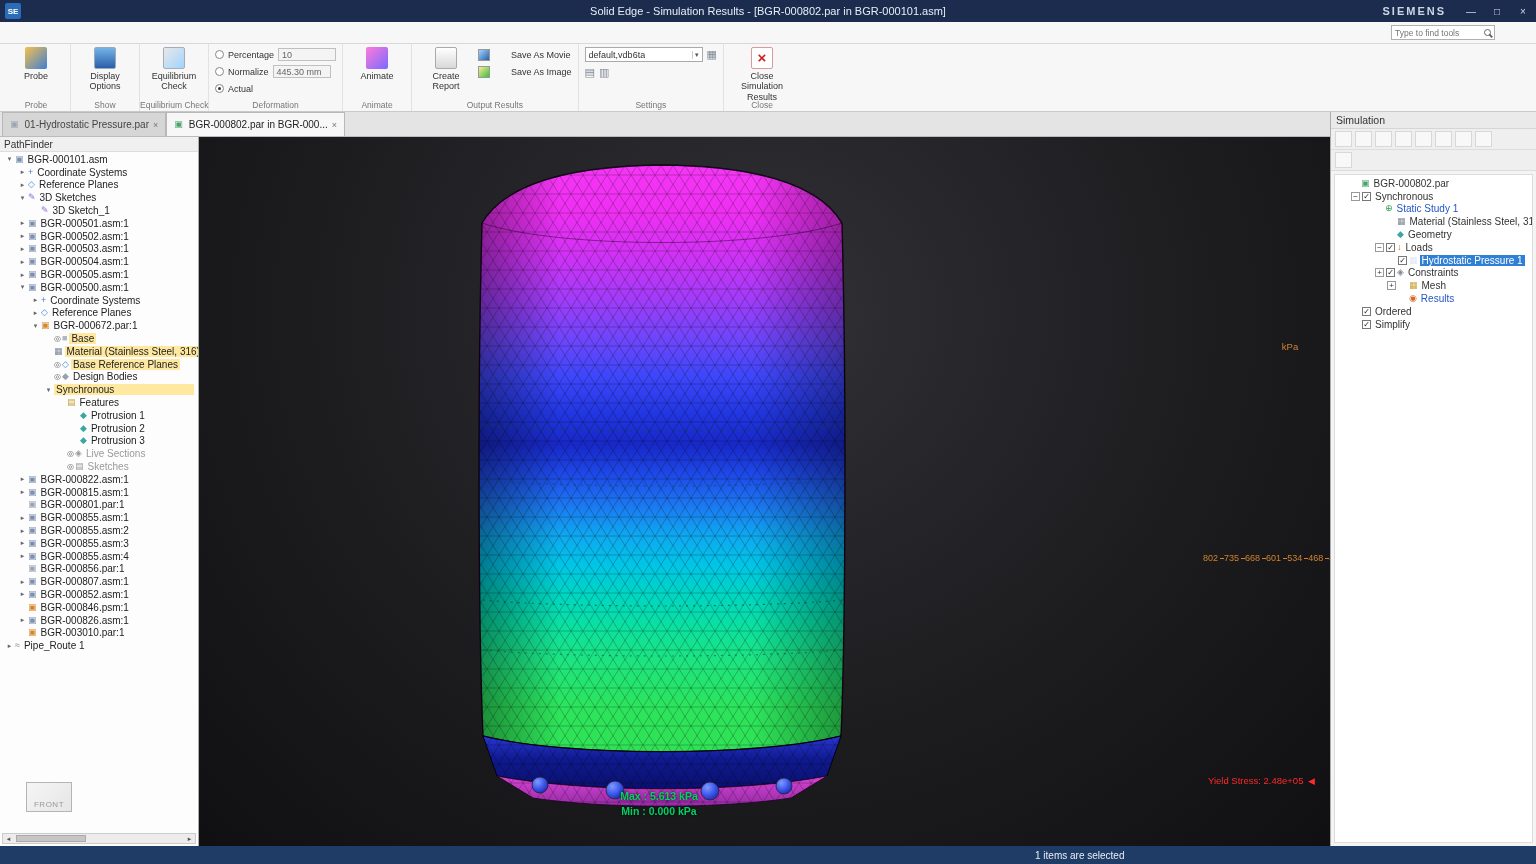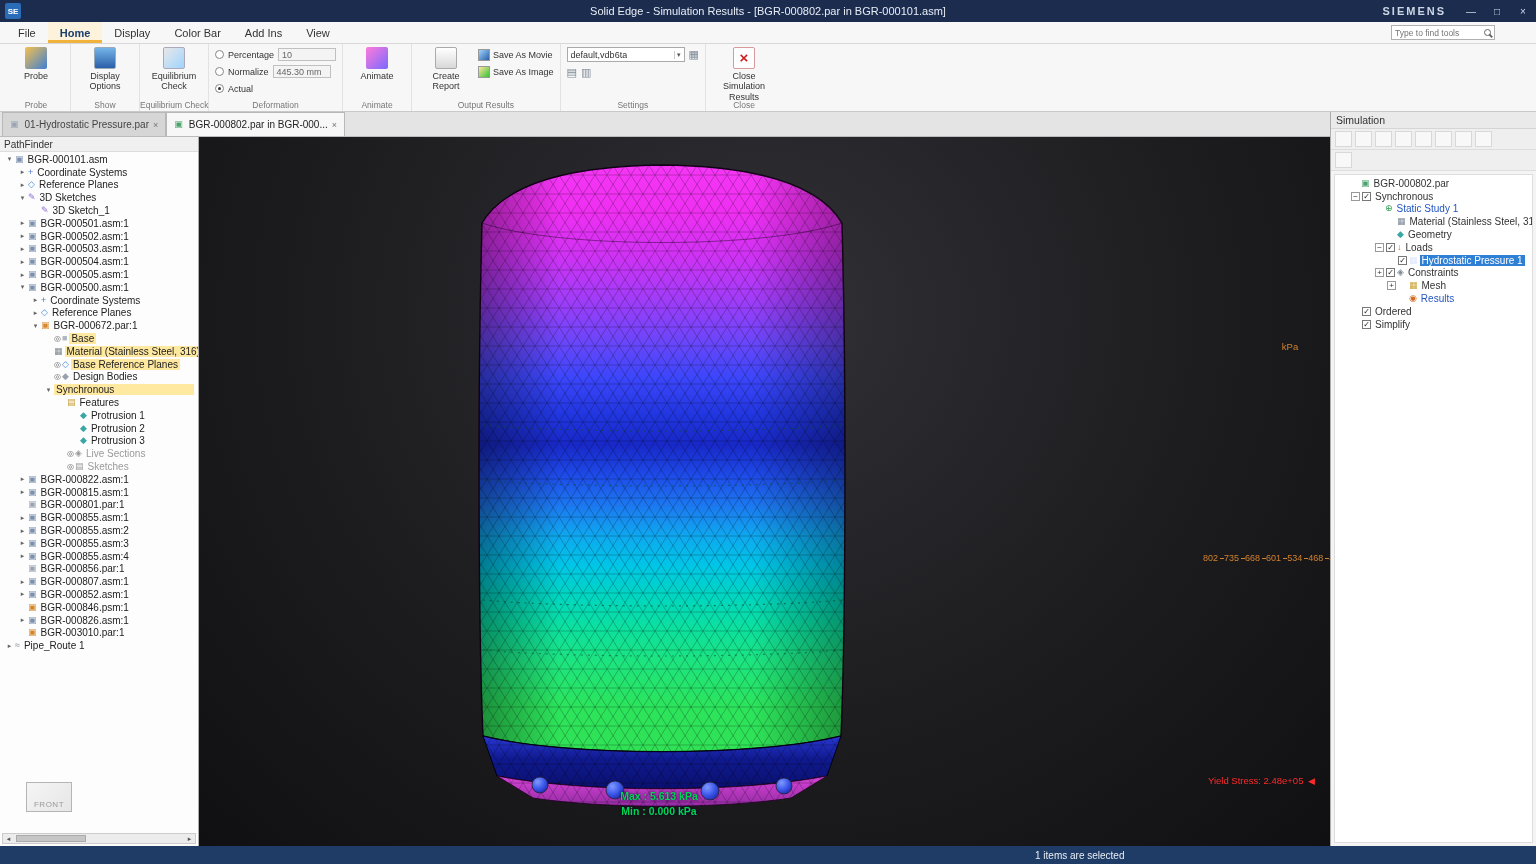--- a/index.html
+++ b/index.html
@@ -43,21 +43,21 @@
   .bicon-close{background:#fff;border:1px solid #d89a9a;display:flex;align-items:center;justify-content:center}
   .bx{color:#c22;font-size:15px;font-weight:bold}
   .swrow{display:grid;grid-template-columns:repeat(4,17px);gap:3px}
   .swatch{width:15px;height:13px;border:1px solid #999}
   .defo{display:flex;flex-direction:column;gap:2px}
   .defo-row{display:flex;align-items:center;gap:4px;height:15px;font-size:9px;color:#333}
   .radio{width:9px;height:9px;border:1px solid #888;border-radius:50%;background:#fff;position:relative;flex:none}
   .defo-row.sel .radio::after{content:"";position:absolute;inset:2px;border-radius:50%;background:#333}
   .defo-val{border:1px solid #c0c0c0;background:#f4f4f4;color:#666;min-width:58px;height:13px;font-size:9px;padding:0 3px;line-height:12px}
   .smallcol{display:flex;flex-direction:column;gap:2px}
-  .smallbtn{display:flex;align-items:center;gap:3px;font-size:9px;height:15px;color:#333;white-space:nowrap}
+  .smallbtn{display:flex;align-items:center;gap:21px;font-size:9px;height:15px;color:#333;white-space:nowrap}
   .sicon2{width:12px;height:12px;border:1px solid #999;flex:none}
   .movie{background:linear-gradient(135deg,#9fd4ff,#2a5fa8)}
   .image{background:linear-gradient(135deg,#ffe69f,#35c435)}
   .ddcol{display:flex;flex-direction:column;gap:2px}
   .dd{display:flex;align-items:center;border:1px solid #aaa;background:#fff;height:15px;font-size:9px;padding:0 3px;width:92px;color:#333;justify-content:space-between;white-space:nowrap}
   .dd-disabled{background:#ececec;width:72px}
   .ddwide{width:118px}
   .dda{font-size:7px;color:#555;border-left:1px solid #ccc;padding-left:2px;margin-left:3px}
   .ddtxt{overflow:hidden;text-overflow:ellipsis}
   .settings-icons{display:flex;gap:4px;margin-top:3px}
@@ -152,40 +152,20 @@
   <div class="title">Solid Edge - Simulation Results - [BGR-000802.par in BGR-000101.asm]</div>
   <div class="brand">SIEMENS</div>
   <div class="winbtns">
     <span class="wbtn">—</span>
     <span class="wbtn">□</span>
     <span class="wbtn">×</span>
   </div>
 </div>
 
 <div id="menubar">
-  <div class="mtabs">
-    <div class="mtab">
-        <span>File</span>
-      </div>
-      <div class="mtab active">
-        <span>Home</span>
-      </div>
-      <div class="mtab">
-        <span>Display</span>
-      </div>
-      <div class="mtab">
-        <span>Color Bar</span>
-      </div>
-      <div class="mtab">
-        <span>Add Ins</span>
-      </div>
-      <div class="mtab">
-        <span>View</span>
-      </div>
-  </div>
   <div class="mright">
     <div class="searchbox">
       <input placeholder="Type to find tools" style="">
       <span class="mag"></span>
     </div>
     <div class="mright" style="gap:6px">
       <span class="qicon mi" style="color: rgb(240, 165, 0);"></span>
         <span class="qicon mi" style="color: rgb(210, 105, 30);"></span>
         <span class="qicon mi" style="color: rgb(85, 85, 85);"></span>
         <span class="qicon mi" style="color: rgb(85, 85, 85);"></span>

